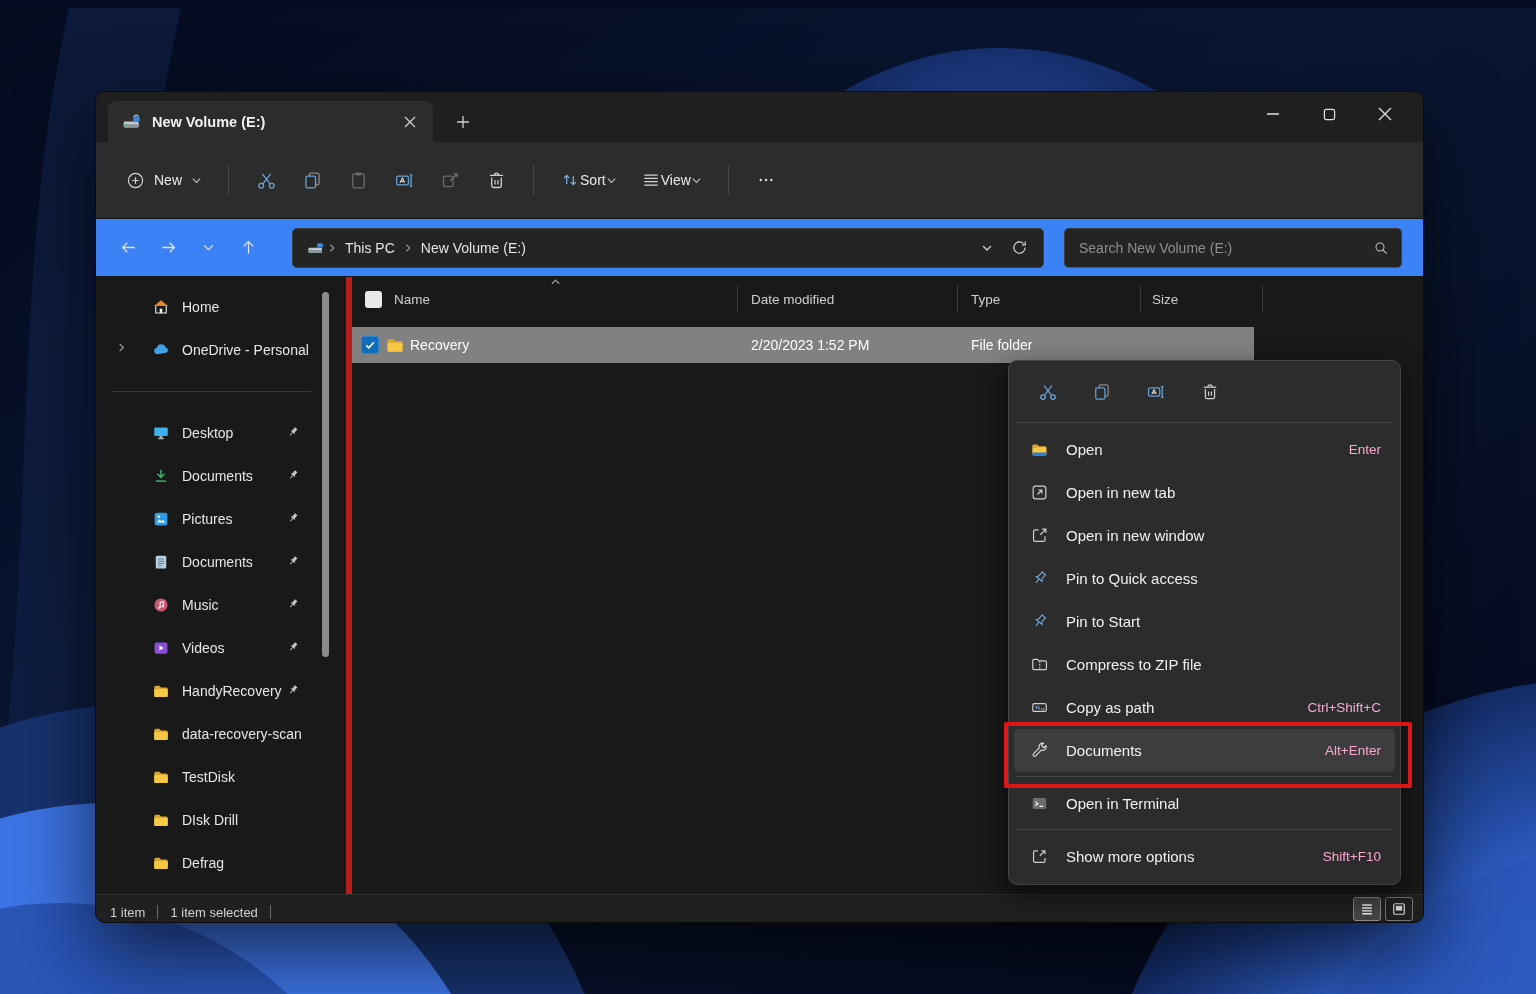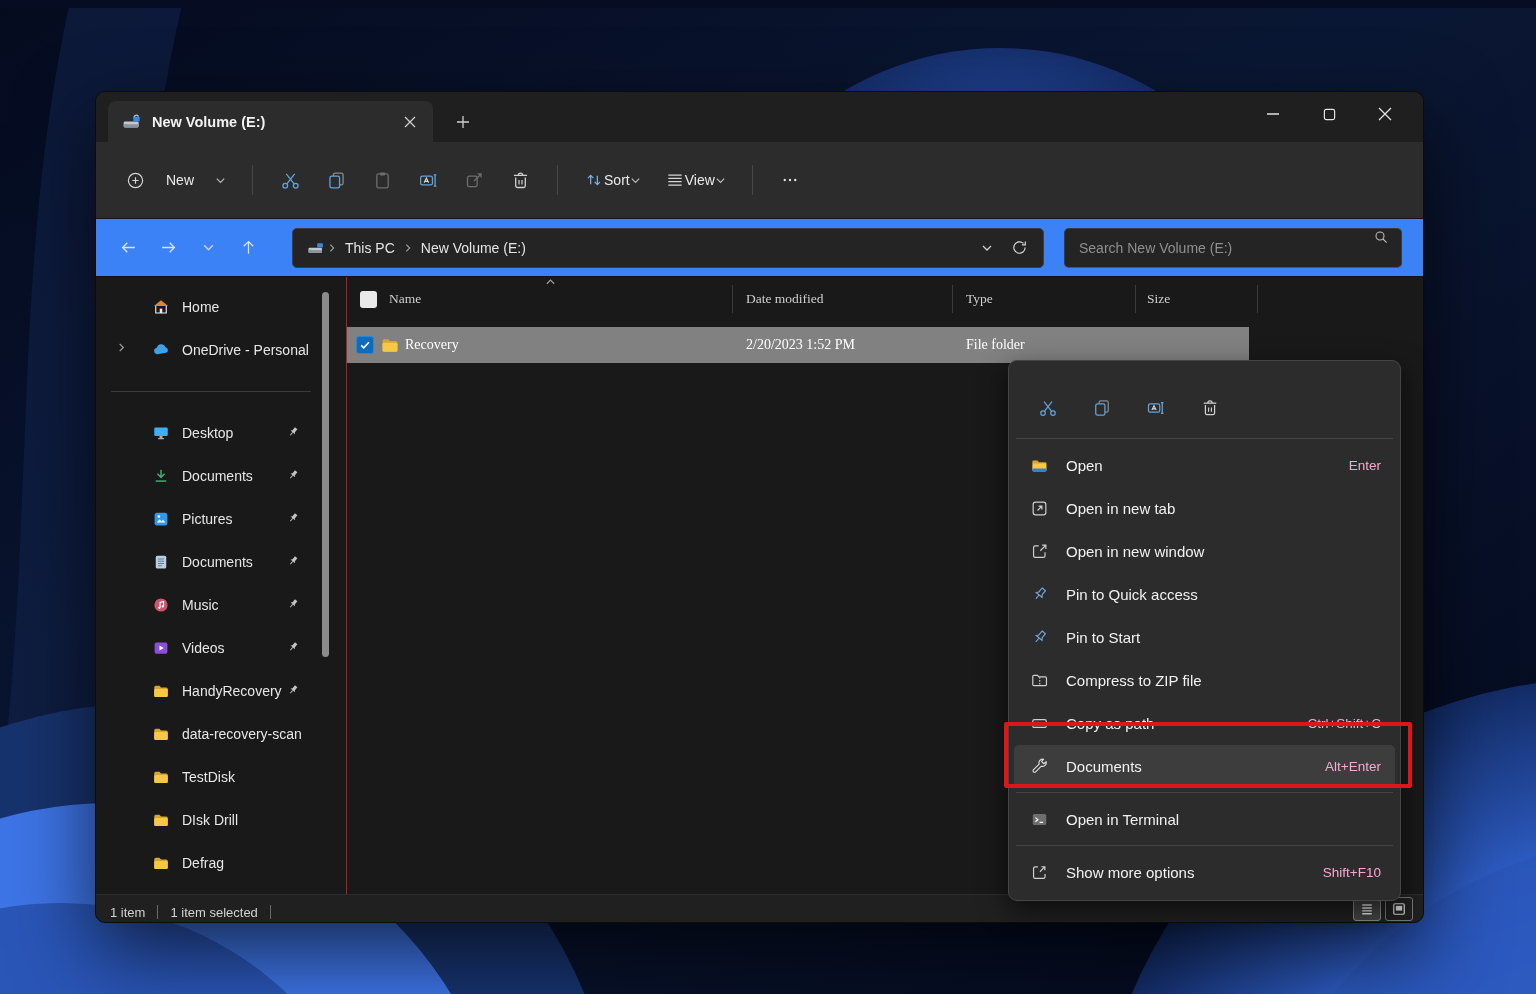--- a/index.html
+++ b/index.html
@@ -15,51 +15,51 @@
   .titlebar{position:relative;height:50px;background:#1f1f1f;}
   .tab{position:absolute;left:12px;top:9px;width:325px;height:41px;background:#2c2c2c;border-radius:8px 8px 0 0;display:flex;align-items:center;padding:0 10px 0 14px;box-sizing:border-box;}
   .tab-title{color:#f2f2f2;font-size:14.5px;font-weight:600;margin-left:10px;flex:1;white-space:nowrap;overflow:hidden;}
   .tab-close{width:26px;height:26px;border-radius:5px;display:flex;align-items:center;justify-content:center;cursor:default;}
   .newtab-btn{position:absolute;left:352px;top:16px;width:30px;height:28px;display:flex;align-items:center;justify-content:center;border-radius:5px;}
   .wincontrols{position:absolute;right:10px;top:0;height:44px;display:flex;align-items:center;}
   .wc{width:56px;height:40px;display:flex;align-items:center;justify-content:center;}
 
   
   .toolbar{height:77px;background:#2c2c2c;display:flex;align-items:center;padding:0 18px;box-sizing:border-box;border-bottom:1px solid #141414;}
-  .tb-new{display:flex;align-items:center;gap:21px;padding:9px 12px;border-radius:5px;color:#eaeaea;font-size:14px;}
+  .tb-new{display:flex;align-items:center;gap:9px;padding:9px 12px;border-radius:5px;color:#eaeaea;font-size:14px;}
   .tb-sep{width:1px;height:30px;background:#474747;margin:0 14px;}
   .tb-btn{width:46px;height:40px;display:flex;align-items:center;justify-content:center;border-radius:5px;}
   .tb-group{display:flex;align-items:center;gap:0;padding:9px 12px;border-radius:5px;color:#eaeaea;font-size:14px;}
 
   
   .addressrow{height:58px;background:#3b82f6;display:flex;align-items:center;padding:0 12px;box-sizing:border-box;border-bottom:1px solid #141414;}
   .nav-btn{width:40px;height:36px;display:flex;align-items:center;justify-content:center;border-radius:5px;}
   .crumbbox{display:flex;align-items:center;height:40px;background:#242424;border:1px solid #3c3c3c;border-radius:5px;margin-left:24px;width:752px;box-sizing:border-box;padding:0 8px 0 14px;}
   .crumb{color:#e4e4e4;font-size:14px;white-space:nowrap;padding:4px 6px;border-radius:4px;}
   .crumb-chev{margin:0 2px;display:flex;align-items:center;}
   .crumb-spacer{flex:1;}
-  .searchbox{display:flex;height:40px;background:#242424;border:1px solid #3c3c3c;border-bottom-color:#555;border-radius:5px;margin-left:20px;width:338px;box-sizing:border-box;padding:0 12px;}
+  .searchbox{display:flex;align-items:center;height:40px;background:#242424;border:1px solid #3c3c3c;border-bottom-color:#555;border-radius:5px;margin-left:20px;width:338px;box-sizing:border-box;padding:0 12px;}
   .searchbox input{flex:1;background:transparent;border:none;outline:none;color:#e0e0e0;font-size:14px;font-family:"Liberation Sans",sans-serif;}
   .searchbox input::placeholder{color:#8f8f8f;}
 
   
   .content{position:relative;height:617px;background:#191919;display:flex;}
   .sidebar{position:relative;width:250px;box-sizing:border-box;padding-top:8px;flex:none;}
   .side-item{position:relative;height:43px;display:flex;align-items:center;padding-left:50px;box-sizing:border-box;border-radius:5px;margin:0 6px;}
   .side-item .lbl{color:#e6e6e6;font-size:14px;margin-left:12px;white-space:nowrap;}
   .side-item .ic{position:absolute;left:50px;width:18px;height:18px;display:flex;align-items:center;justify-content:center;}
   .side-item .lbl{margin-left:30px;}
   .side-item .chev{position:absolute;left:14px;top:14px;}
   .side-item .pin{position:absolute;right:40px;top:14px;}
   .side-div{height:40px;display:flex;align-items:center;}
   .side-div .line{height:1px;background:#3a3a3a;width:200px;margin-left:15px;}
   .side-scroll{position:absolute;right:17px;top:15px;width:7px;height:365px;background:#8b8b8b;border-radius:4px;}
 
   
-  .filelist{position:relative;flex:1;border-left:1px solid #b91c1c;font-family:Liberation Serif, serif;}
+  .filelist{position:relative;flex:1;border-left:6px solid #b91c1c;}
   .fl-header{position:relative;height:44px;display:flex;align-items:center;color:#cfcfcf;font-size:13.5px;}
   .fl-header .hcheck{position:absolute;left:13px;top:14px;width:17px;height:17px;border-radius:3px;background:#e9e9e9;}
   .fl-header .hname{position:absolute;left:42px;}
   .fl-header .sortmark{position:absolute;left:198px;top:0px;}
   .fl-header .hdate{position:absolute;left:399px;}
   .fl-header .htype{position:absolute;left:619px;}
   .fl-header .hsize{position:absolute;left:800px;}
   .fl-header .vline{position:absolute;top:8px;width:1px;height:28px;background:#3a3a3a;}
   .row{position:absolute;left:0;top:50px;height:36px;width:902px;background:#818181;display:flex;align-items:center;color:#fff;font-size:14px;}
   .row .rcheck{position:absolute;left:9px;top:9px;width:18px;height:18px;background:#0f6cbd;border:1px solid #2e86d3;border-radius:3px;display:flex;align-items:center;justify-content:center;box-sizing:border-box;}
@@ -70,21 +70,21 @@
 
   
   .statusbar{position:relative;height:28px;background:#202020;border-top:1px solid #2e2e2e;display:flex;align-items:center;padding:17px 14px;box-sizing:border-box;color:#d2d2d2;font-size:13px;}
   .sb-sep{width:1px;height:14px;background:#6a6a6a;margin:0 12px;}
   .sb-views{position:absolute;right:10px;top:2px;display:flex;gap:4px;}
   .sb-viewbtn{width:26px;height:22px;border-radius:3px;display:flex;align-items:center;justify-content:center;border:1px solid transparent;}
   .sb-viewbtn.active{background:#454545;border-color:#8a8a8a;}
   .sb-viewbtn.inactive{border-color:#777;}
 
   
-  .ctxmenu{position:absolute;left:1008px;top:352px;width:393px;background:#2c2c2c;border:1px solid #454545;border-radius:9px;box-shadow:0 10px 28px rgba(0,0,0,.6);box-sizing:border-box;padding:21px 5px 6px 5px;z-index:5;}
+  .ctxmenu{position:absolute;left:1008px;top:352px;width:393px;background:#2c2c2c;border:1px solid #454545;border-radius:9px;box-shadow:0 10px 28px rgba(0,0,0,.6);box-sizing:border-box;padding:5px 5px 6px 5px;z-index:5;}
   .cm-iconrow{height:52px;display:flex;align-items:center;gap:14px;padding-left:14px;}
   .cm-iconbtn{width:40px;height:40px;display:flex;align-items:center;justify-content:center;border-radius:5px;}
   .cm-div{height:1px;background:#454545;margin:4px 2px 5px 2px;}
   .cm-item{height:43px;display:flex;align-items:center;border-radius:5px;padding:0 14px 0 14px;box-sizing:border-box;}
   .cm-item.hover{background:#3d3d3d;}
   .cm-item .cic{width:22px;display:flex;justify-content:center;flex:none;}
   .cm-item .clabel{color:#f1f1f1;font-size:15px;margin-left:16px;flex:1;white-space:nowrap;}
   .cm-item .cshort{color:#f9a8d4;font-size:13.5px;}
 
   

